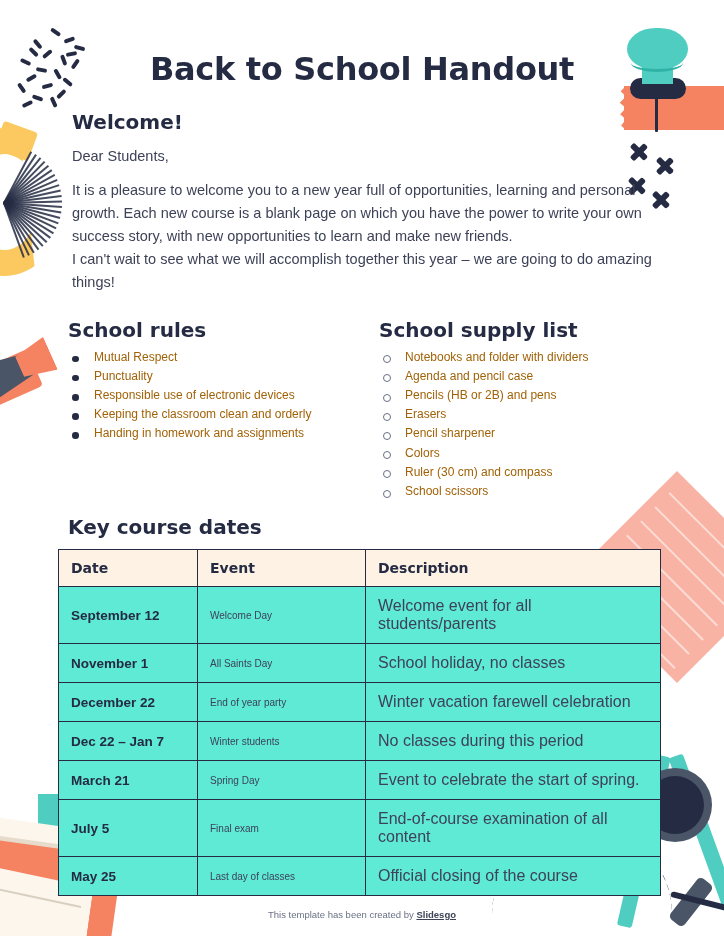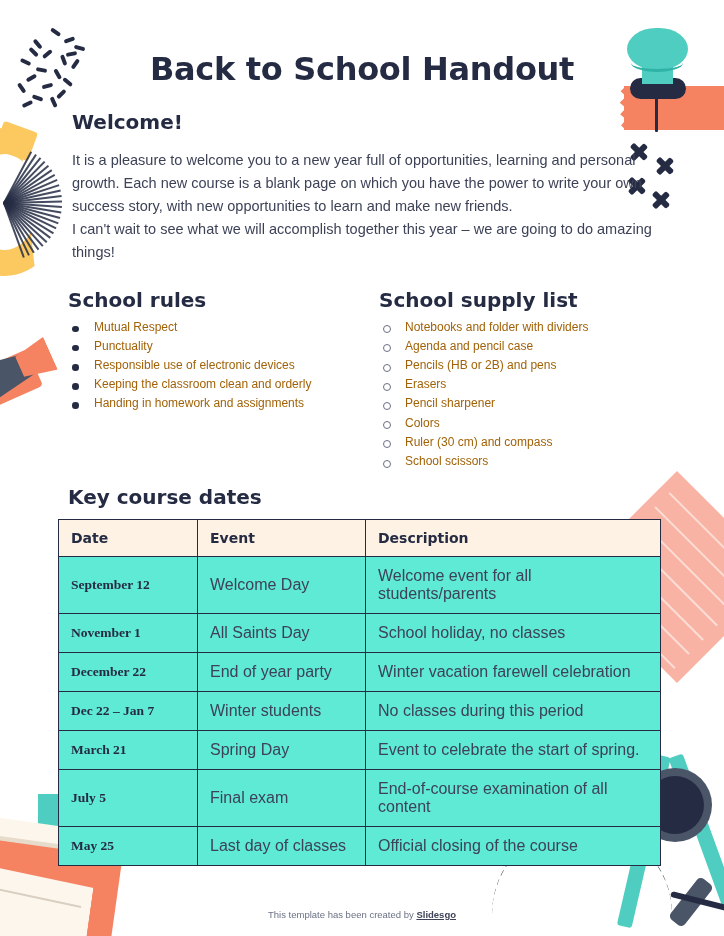--- a/index.html
+++ b/index.html
@@ -365,28 +365,28 @@
     text-align: left;
   }
   table.dates thead th {
     background: #fdf2e4;
     font-family: "DejaVu Sans", sans-serif;
     font-weight: bold;
     font-size: 14px;
     color: #252b43;
   }
   table.dates td.c-date {
-    font-family: Liberation Serif, serif;
+    font-family: Liberation Sans, sans-serif;
     font-weight: bold;
     font-size: 13.5px;
     color: #252b43;
     margin-left: 30px;
   }
   table.dates td.c-event {
-    font-size: 16px;
+    font-size: 10px;
     color: #3d4257;
   }
   table.dates td.c-desc {
     font-size: 16px;
     color: #3d4257;
   }
   col.w-date { width: 139px; }
   col.w-event { width: 168px; }
   col.w-desc { width: 295px; }
 
@@ -517,20 +517,21 @@
     <div class="bp-pocket"></div>
     <div class="bp-pocket-line"></div>
   </div>
 
   <div class="content">
 
     <div class="title">Back to School Handout</div>
 
     <div class="h2 welcome">Welcome!</div>
 
+    <div class="salutation">Dear Students,</div>
 
     <div class="para" id="welcome-paras">
         <p>It is a pleasure to welcome you to a new year full of opportunities, learning and personal growth. Each new course is a blank page on which you have the power to write your own success story, with new opportunities to learn and make new friends.</p>
         <p>I can't wait to see what we will accomplish together this year – we are going to do amazing things!</p>
       </div>
 
     <div class="cols">
       <div class="col-rules">
         <div class="h2 col-head">School rules</div>
         <ul class="lst filled" id="rules-list">

